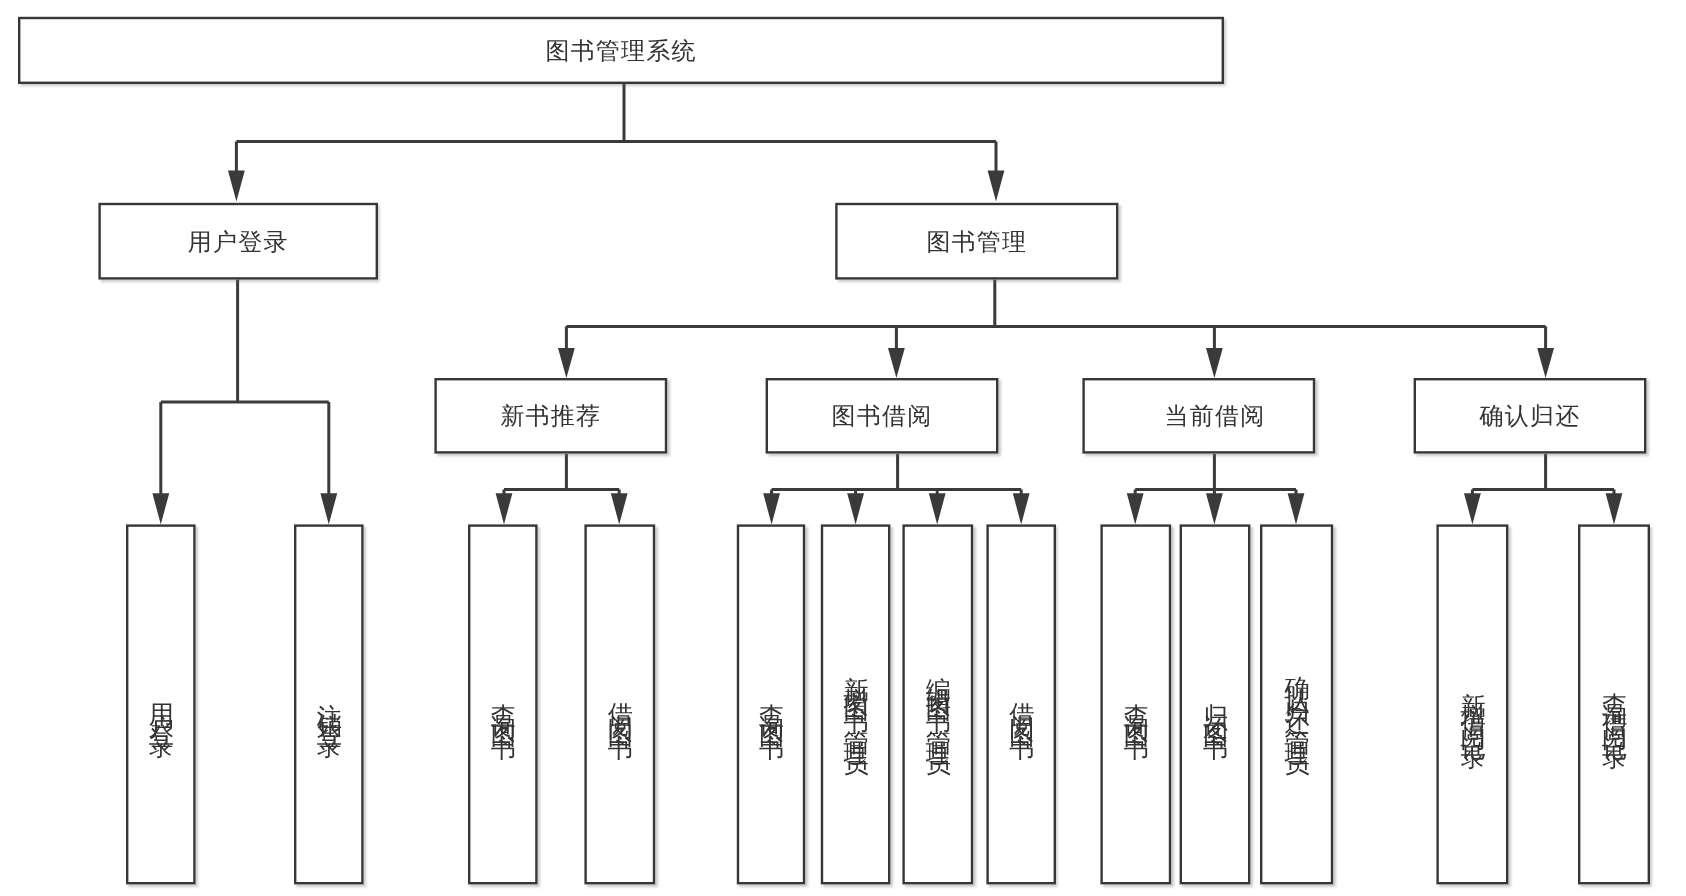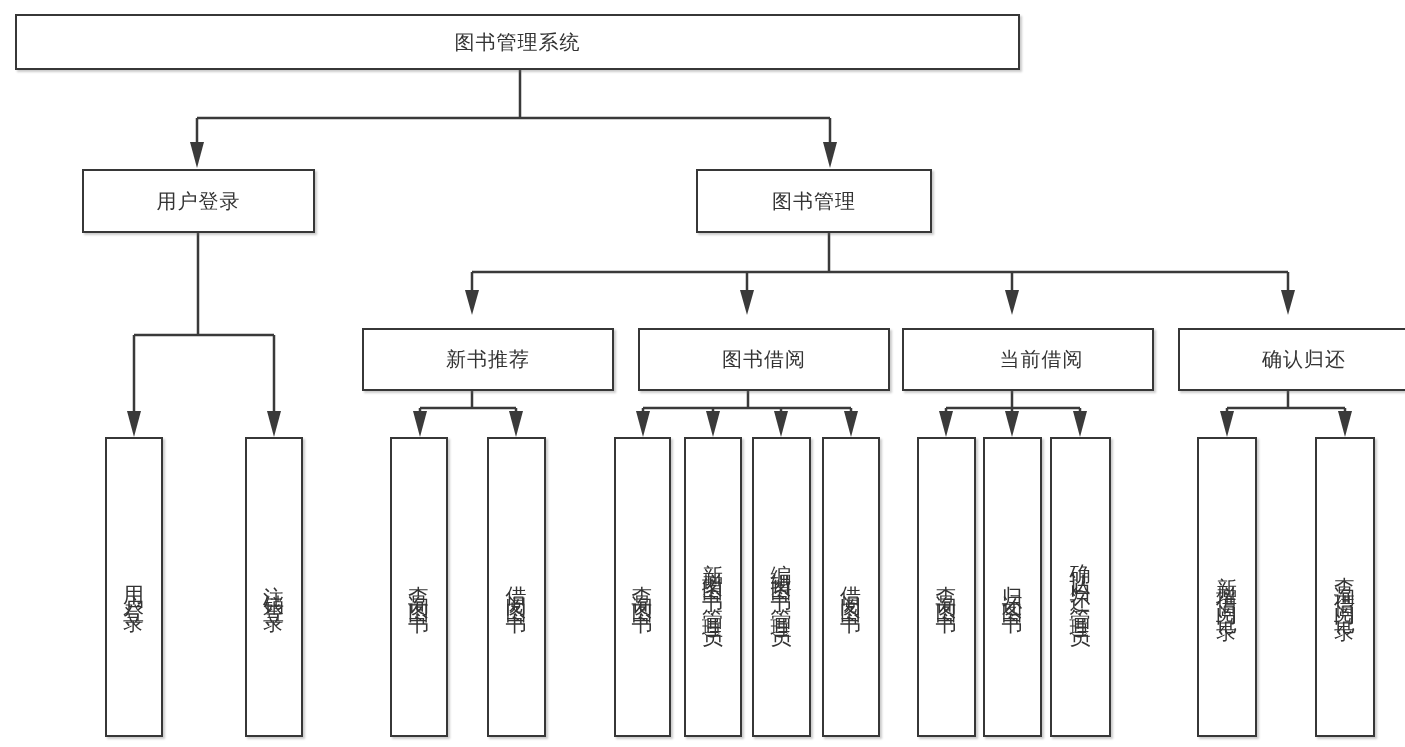--- a/index.html
+++ b/index.html
@@ -50,21 +50,21 @@
     writing-mode: vertical-rl;
     text-orientation: mixed;
     font-size: 21px;
     letter-spacing: 9px;
     line-height: 1;
   }
   
   .n-root   { left: 15px;   top: 14px;  width: 1005px; height: 56px; }
   .n-login  { left: 82px;   top: 169px; width: 233px;  height: 64px; }
   .n-mgmt   { left: 696px;  top: 169px; width: 236px;  height: 64px; }
-  .n-sec    { top: 328px; width: 252px; height: 63px; }
+  .n-sec    { top: 315px; width: 194px; height: 63px; }
   .n-sec0   { left: 362px; }
   .n-sec1   { left: 638px; }
   .n-sec2   { left: 902px; padding-left: 27px; }
   .n-sec3   { left: 1178px; }
   .leaf     { top: 437px; height: 300px; }
   .lf-a1 { left: 105px;  width: 58px; }
   .lf-a2 { left: 245px;  width: 58px; }
   .lf-b1 { left: 390px;  width: 58px; }
   .lf-b2 { left: 487px;  width: 59px; }
   .lf-c1 { left: 614px;  width: 57px; }

